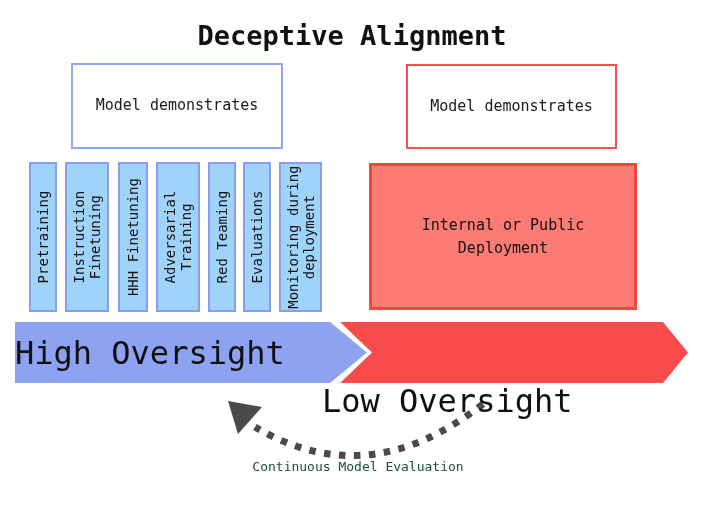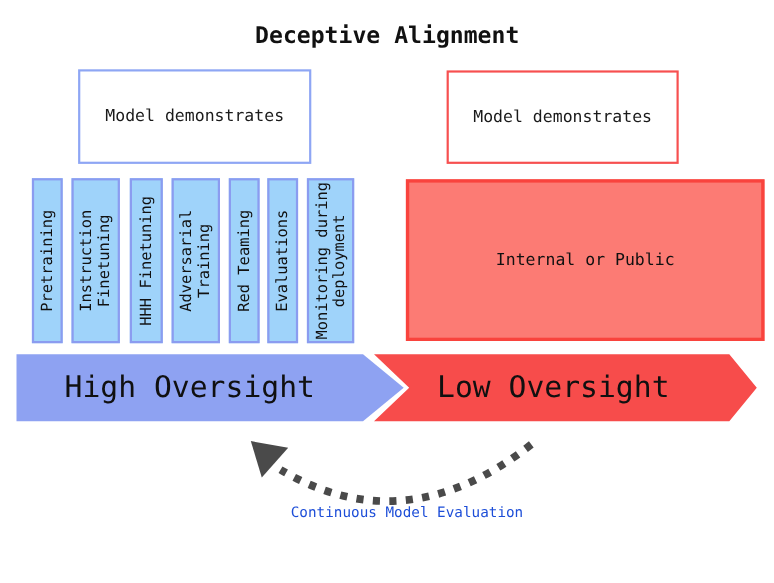--- a/index.html
+++ b/index.html
@@ -12,21 +12,21 @@
     position: relative;
     width: 704px;
     height: 530px;
     background: #ffffff;
     overflow: hidden;
   }
   .title {
     position: absolute;
     left: 0; right: 0; top: 20px;
     text-align: center;
-    font-size: 21px;
+    font-size: 27px;
     font-weight: bold;
     color: #111111;
     letter-spacing: 0px;
   }
   .behavior-box {
     position: absolute;
     box-sizing: border-box;
     background: #ffffff;
     display: flex;
     flex-direction: row;
@@ -61,21 +61,21 @@
     width: 146px;
     transform: rotate(-90deg);
     text-align: center;
     font-size: 14px;
     line-height: 1.15;
     color: #111111;
     white-space: normal;
   }
   .deployment-box {
     position: absolute;
-    left: 369px; top: 163px; width: 326px; height: 147px;
+    left: 369px; top: 163px; width: 268px; height: 147px;
     box-sizing: border-box;
     background: #fc7b74;
     border: 3px solid #f9433d;
     display: flex;
     flex-direction: column;
     justify-content: center;
     text-align: center;
     font-size: 15px;
     line-height: 1.5;
     color: #111111;
@@ -84,34 +84,33 @@
     position: absolute;
     left: 0; top: 0;
     width: 704px;
     height: 530px;
     pointer-events: none;
   }
   .arrow-label {
     position: absolute;
     top: 339px;
     height: 28px;
-    text-align: center;
-    font-size: 27px;
+    font-size: 32px;
     color: #101010;
     line-height: 28px;
   }
   .arrow-label.high { left: 15px; width: 315px; }
-  .arrow-label.low  { left: 341px; width: 324px; }
+  .arrow-label.low  { left: 322px; width: 324px; margin-top: 48px; }
   .feedback-caption {
     position: absolute;
-    left: 220px; top: 458px; width: 300px;
+    left: 208px; top: 458px; width: 300px;
     text-align: center;
     font-size: 13px;
     line-height: 1.35;
-    color: #1d4ed8;
+    color: #14532d;
   }
 </style>
 </head>
 <body>
 
 <div class="canvas">
 
   <div class="title">Deceptive Alignment</div>
 
   <div class="behavior-box aligned">
@@ -138,20 +137,21 @@
   </div>
   <div class="stage-bar" style="left:243px; width:28px;">
     <div class="stage-label">Evaluations</div>
   </div>
   <div class="stage-bar" style="left:279px; width:43px;">
     <div class="stage-label">Monitoring during deployment</div>
   </div>
 
   <div class="deployment-box">
     <span>Internal or Public</span>
+    <span>Deployment</span>
   </div>
 
   <svg class="arrow-svg" viewBox="0 0 704 530">
     <polygon points="15,322 330,322 367,352.5 330,383 15,383" fill="#8ea2f2"></polygon>
     <polygon points="340,322 663,322 688,352.5 663,383 340,383 372,352.5" fill="#f74c4b"></polygon>
     <path d="M 483 404 Q 368 494 255 427" fill="none" stroke-width="7" stroke-dasharray="6.5 8.5" stroke="#4a4a4a"></path>
     <polygon points="228,401 262,407 238,434" fill="#4a4a4a"></polygon>
   </svg>
 
   <div class="arrow-label high">High Oversight</div>

